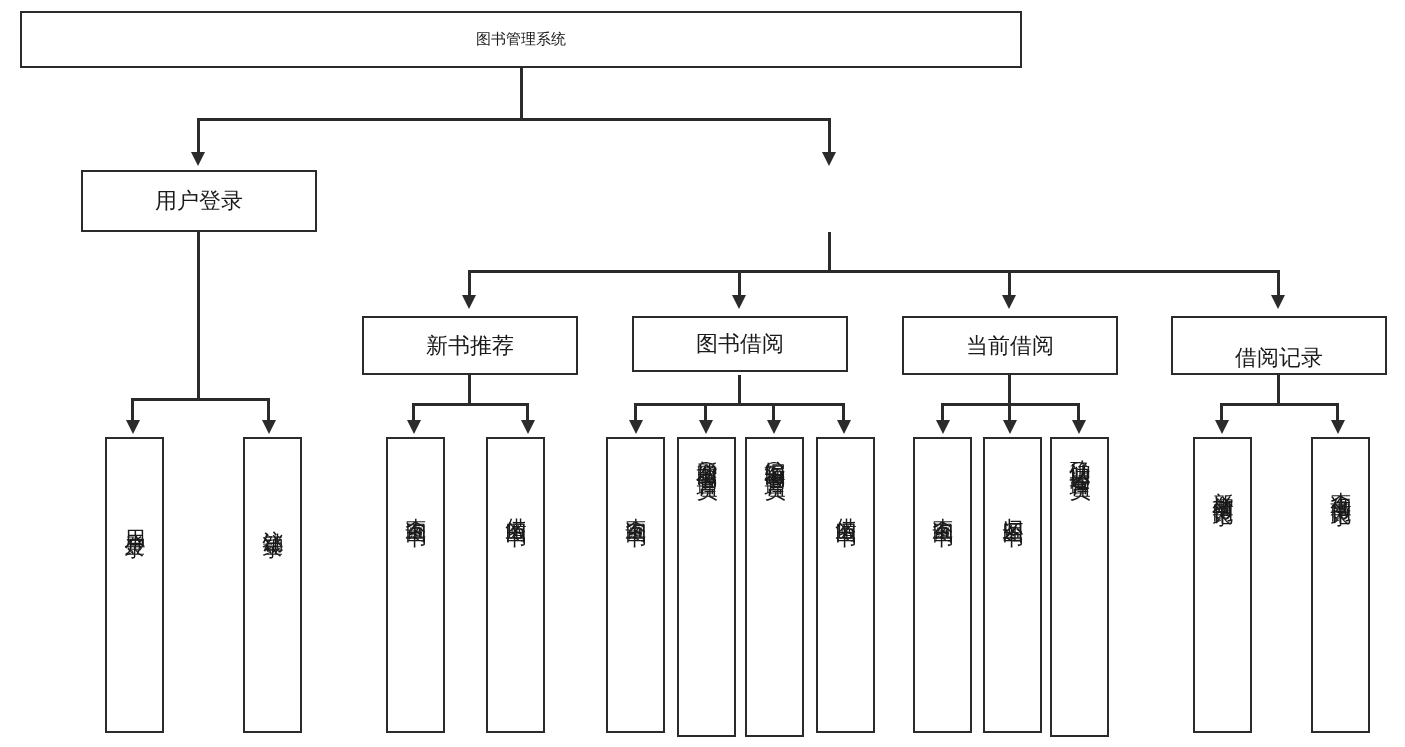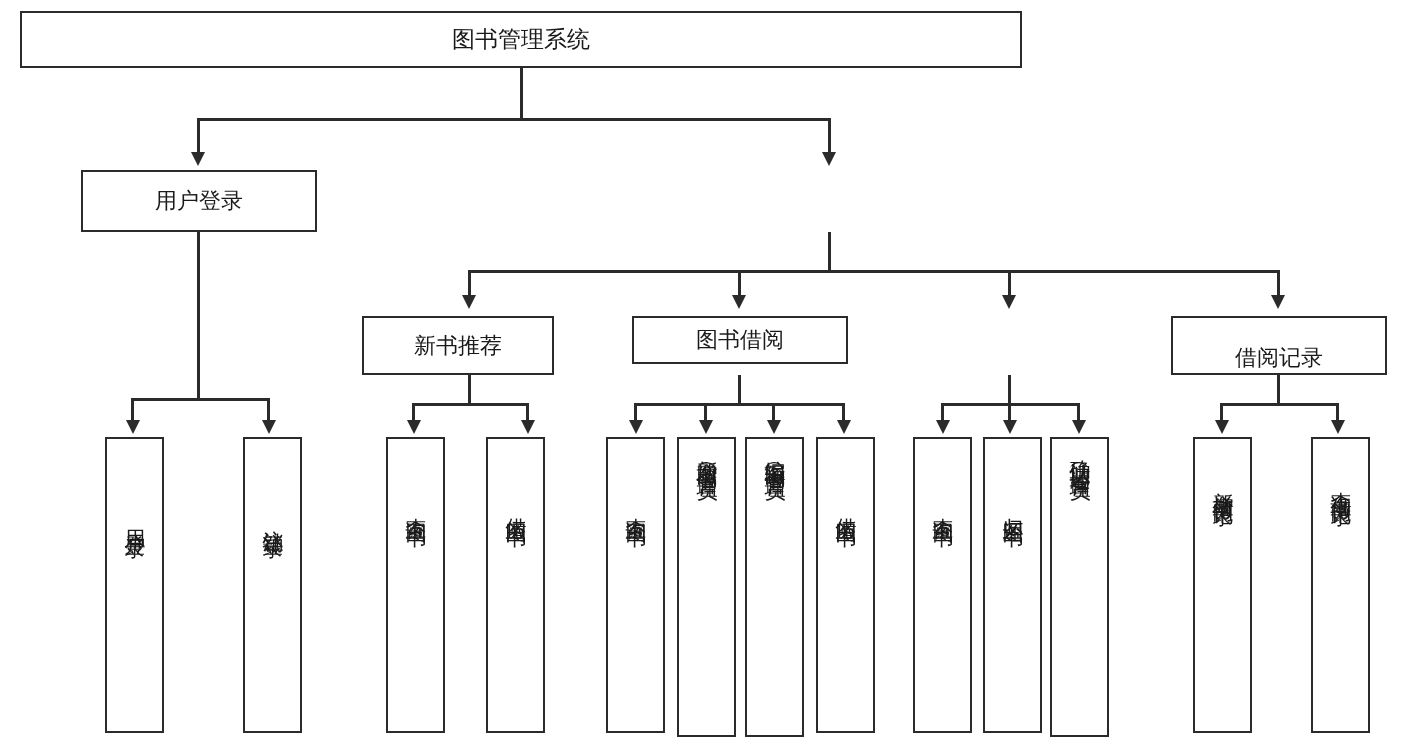--- a/index.html
+++ b/index.html
@@ -20,21 +20,21 @@
     position: absolute;
     box-sizing: border-box;
     border: 2.5px solid #2b2b2b;
     background: #ffffff;
     display: flex;
     align-items: center;
     justify-content: center;
     color: #1a1a1a;
   }
   .node.root {
-    font-size: 23px;
+    font-size: 15px;
   }
   .node.branch {
     font-size: 22px;
   }
   .node.leaf {
     border-width: 2.5px;
     font-size: 21px;
     align-items: flex-start;
     justify-content: center;
     padding-top: 6px;
@@ -103,25 +103,28 @@
   <div class="hline" style="left:468px; top:270px; width:811px; height:3px;"></div>
   <div class="vline" style="left:468px; top:270px; width:3px; height:27px;"></div>
   <div class="arrow" style="left:462px; top:295px;"></div>
   <div class="vline" style="left:738px; top:270px; width:3px; height:27px;"></div>
   <div class="arrow" style="left:732px; top:295px;"></div>
   <div class="vline" style="left:1008px; top:270px; width:3px; height:27px;"></div>
   <div class="arrow" style="left:1002px; top:295px;"></div>
   <div class="vline" style="left:1277px; top:270px; width:3px; height:27px;"></div>
   <div class="arrow" style="left:1271px; top:295px;"></div>
 
-  <div class="node branch" style="left:362px; top:316px; width:192px; height:59px;">
+  <div class="node branch" style="left:362px; top:316px; width:216px; height:59px;">
     <span>新书推荐</span>
   </div>
-  <div class="node branch" style="left:632px; top:316px; width:216px; height:48px;">
+  <div class="node branch" style="left:632px; top:316px; width:216px; height:56px;">
     <span>图书借阅</span>
+  </div>
+  <div class="node branch" style="left:902px; top:316px; width:216px; height:59px;">
+    <span>当前借阅</span>
   </div>
   <div class="node branch" style="left:1171px; top:316px; width:216px; height:59px;align-items:flex-end;">
     <span>借阅记录</span>
   </div>
 
   <div class="vline" style="left:468px; top:375px; width:3px; height:30px;"></div>
   <div class="hline" style="left:412px; top:403px; width:117px; height:3px;"></div>
   <div class="vline" style="left:412px; top:403px; width:3px; height:19px;"></div>
   <div class="arrow" style="left:407px; top:420px;"></div>
   <div class="vline" style="left:526px; top:403px; width:3px; height:19px;"></div>

